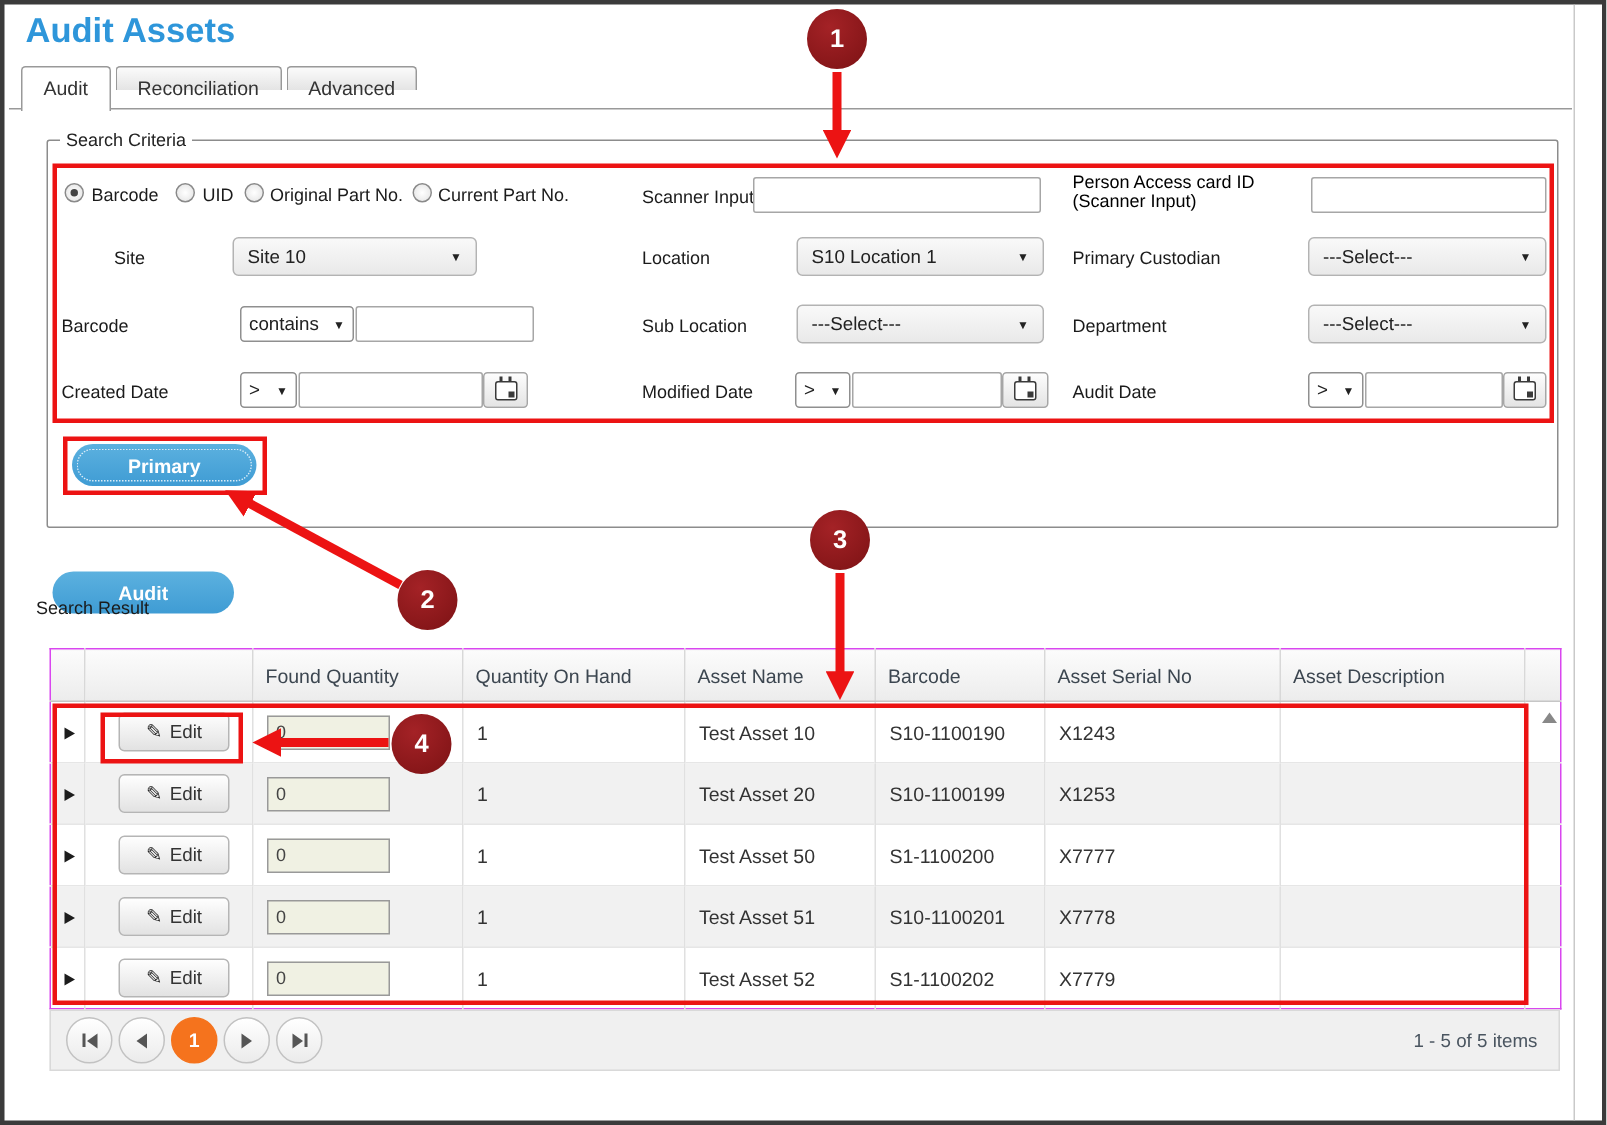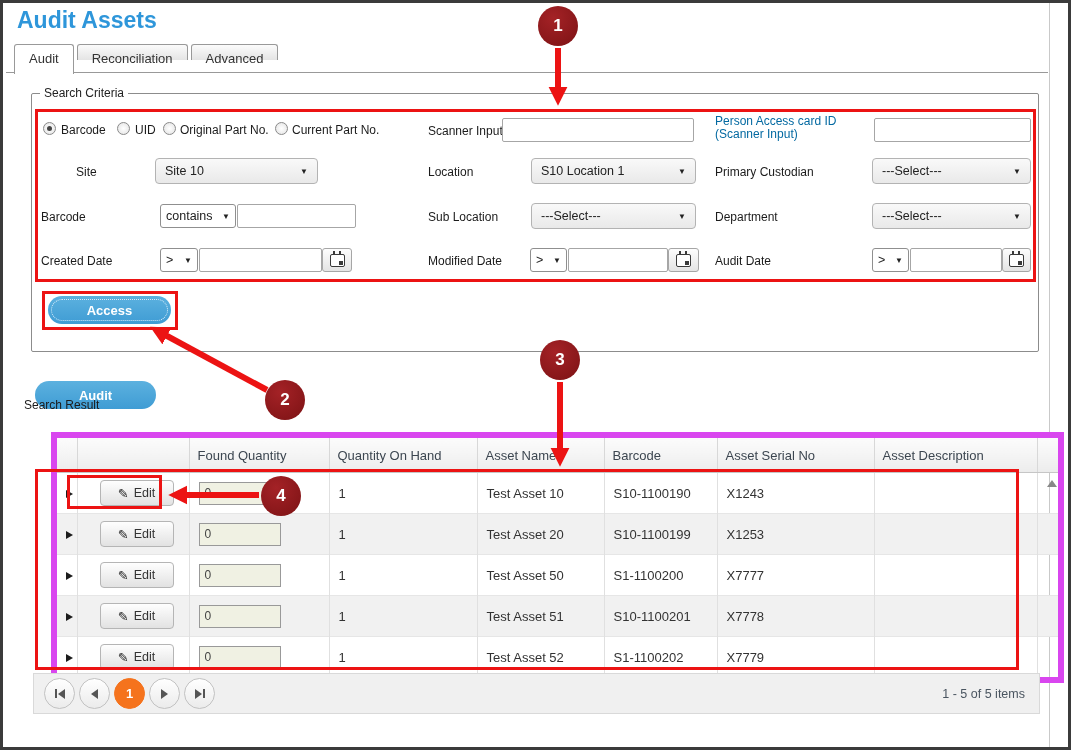--- a/index.html
+++ b/index.html
@@ -13,21 +13,21 @@
          border:1px solid #999; border-bottom:none; border-radius:3px 3px 0 0;
          background:linear-gradient(#fbfbfb,#e4e4e4); cursor:pointer; }
   .tab.active { background:#fff; height:30px; font-weight:normal; }
   .tabline { position:absolute; left:3px; top:69px; width:1042px; height:1px; background:#999; z-index:2; }
 
   fieldset.criteria { position:absolute; left:28px; top:83px; width:1008px; height:266px; margin:0; padding:0;
          border:1px solid #8c8c8c; border-radius:2px; box-sizing:border-box; background:#fff; }
   fieldset.criteria legend { margin-left:8px; padding:0 4px; font-size:12px; color:#222; }
 
   .lbl { position:absolute; font-size:12px; color:#1b1b1b; white-space:nowrap; }
-  .lbl2 { position:absolute; font-size:12px; color:#0369a1; line-height:13px; }
+  .lbl2 { position:absolute; font-size:12px; color:#000000; line-height:13px; }
 
   .radio { position:absolute; width:13px; height:13px; border-radius:50%; border:1px solid #8a8a8a;
            background:radial-gradient(#ffffff,#e2e2e2); box-sizing:border-box; cursor:pointer; }
   .radio.checked::after { content:""; position:absolute; left:3px; top:3px; width:5px; height:5px; border-radius:50%; background:#444; }
 
   .txt { position:absolute; border:1px solid #a6a6a6; background:#fff; box-sizing:border-box; border-radius:2px;
          font-size:12.5px; padding:0 4px; font-family:"Liberation Sans","DejaVu Sans",sans-serif; }
 
   .select { position:absolute; display:flex; align-items:center; justify-content:space-between; padding:0 9px;
             background:linear-gradient(#f9f9f9,#e9e9e9); border:1px solid #b3b3b3; border-radius:4px;
@@ -41,22 +41,22 @@
   .calbtn { position:absolute; display:flex; align-items:center; justify-content:center; box-sizing:border-box;
             background:linear-gradient(#fdfdfd,#e4e4e4); border:1px solid #a6a6a6; border-radius:3px; cursor:pointer; padding:0; }
   .cal-icon { position:relative; width:13px; height:11px; border:1.5px solid #3a3a3a; border-radius:2px; background:#fff; }
   .cal-icon::before { content:""; position:absolute; top:-4px; left:2px; width:2px; height:3px; background:#3a3a3a; box-shadow:6px 0 #3a3a3a; }
   .cal-icon::after { content:""; position:absolute; right:1px; bottom:1px; width:4px; height:4px; background:#3a3a3a; }
 
   .pill { position:absolute; border:none; border-radius:15px; background:linear-gradient(#5cb1df,#3f9cd4); color:#fff;
           font-weight:bold; font-size:13px; cursor:pointer; font-family:"Liberation Sans","DejaVu Sans",sans-serif; }
   .focus-dotted { outline:1px dotted #d9ecf8; outline-offset:-4px; }
 
-  table.grid { position:absolute; left:48px; top:429px; width:1007px; border-collapse:collapse; table-layout:fixed;
-               border:6px solid #d946ef; font-size:13px; color:#333; }
+  table.grid { position:absolute; left:30px; top:429px; width:1007px; border-collapse:collapse; table-layout:fixed;
+               border:1px solid #d946ef; font-size:13px; color:#333; }
   table.grid th { height:34px; background:linear-gradient(#fcfcfc,#ececec); font-weight:normal; color:#3c4650;
                   text-align:left; padding:0 0 0 8px; border-right:1px solid #d8d8d8; border-bottom:1px solid #c6c6c6;
                   font-size:13px; cursor:pointer; overflow:hidden; white-space:nowrap; }
   table.grid th:last-child { border-right:none; cursor:default; }
   table.grid td { height:40px; padding:0 0 0 9px; border-right:1px solid #e0e0e0; overflow:hidden; white-space:nowrap; }
   table.grid td:last-child { border-right:none; }
   table.grid tr.alt td { background:#f1f1f1; }
   table.grid tbody tr td { border-top:1px solid #e6e6e6; }
   .expand { display:inline-block; width:0; height:0; border-top:4px solid transparent; border-bottom:4px solid transparent;
             border-left:7px solid #1c1c1c; cursor:pointer; }
@@ -179,21 +179,21 @@
   <span class="lbl" style="left:712px;top:251px;">Audit Date</span>
   <div class="opsel" style="left:869px;top:245px;width:37px;">
     <span>&gt;</span>
     <span class="sel-arr">▼</span>
   </div>
   <input class="txt" style="left: 907px; top: 245px; width: 92px; height: 24px;">
   <button class="calbtn" style="left:999px;top:245px;width:29px;height:24px;">
     <span class="cal-icon"></span>
   </button>
 
-  <button class="pill focus-dotted" style="left:45px;top:293px;width:123px;height:28px;">Access</button>
+  <button class="pill focus-dotted" style="left:45px;top:293px;width:123px;height:28px;">Primary</button>
   <button class="pill" style="left:32px;top:378px;width:121px;height:28px;">Audit</button>
   <span class="lbl" style="left:21px;top:395px;">Search Result</span>
 
   <table class="grid">
     <colgroup>
       <col style="width:23px">
         <col style="width:112px">
         <col style="width:140px">
         <col style="width:148px">
       <col style="width:127px">

